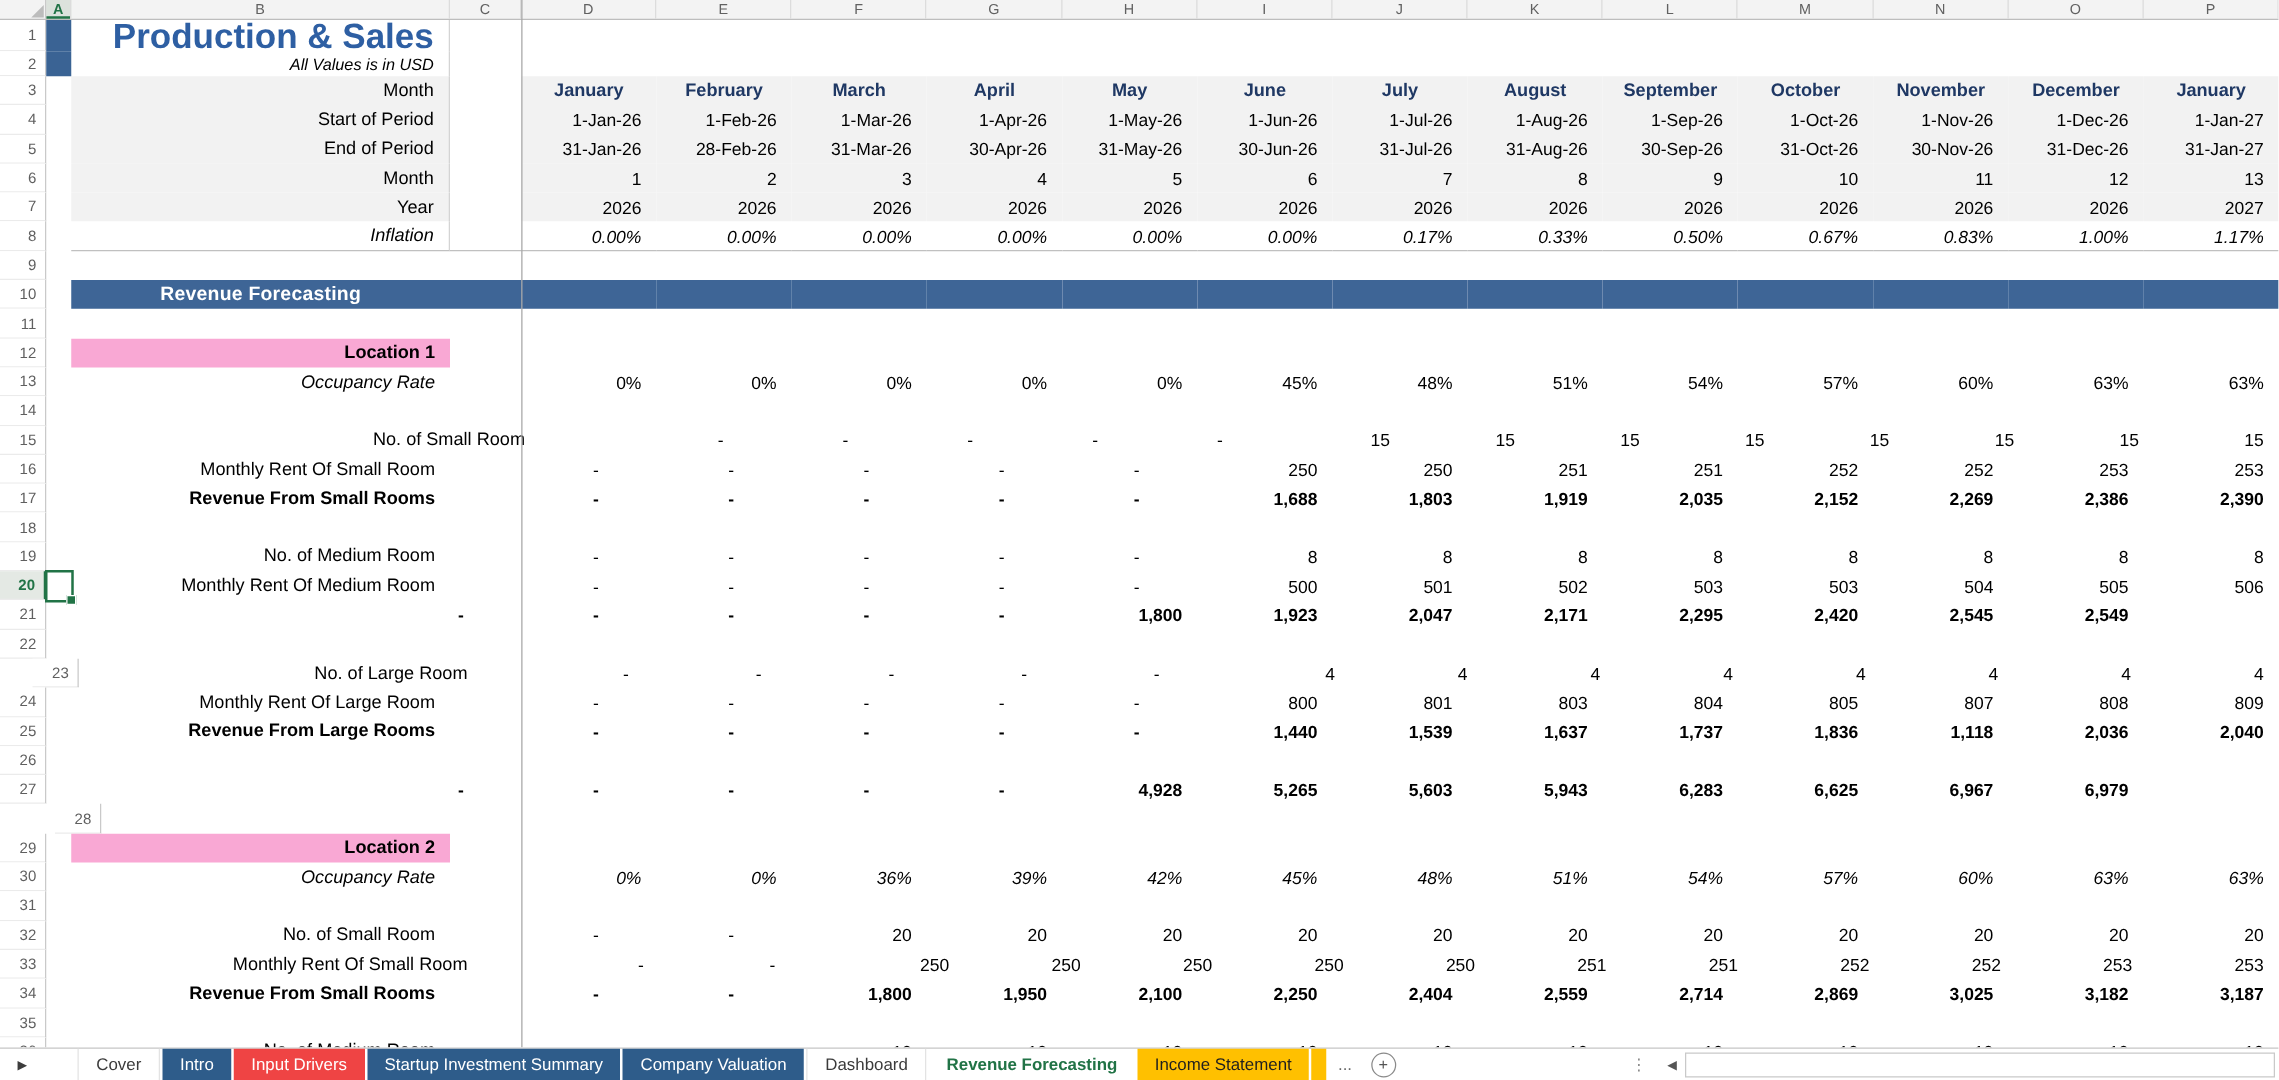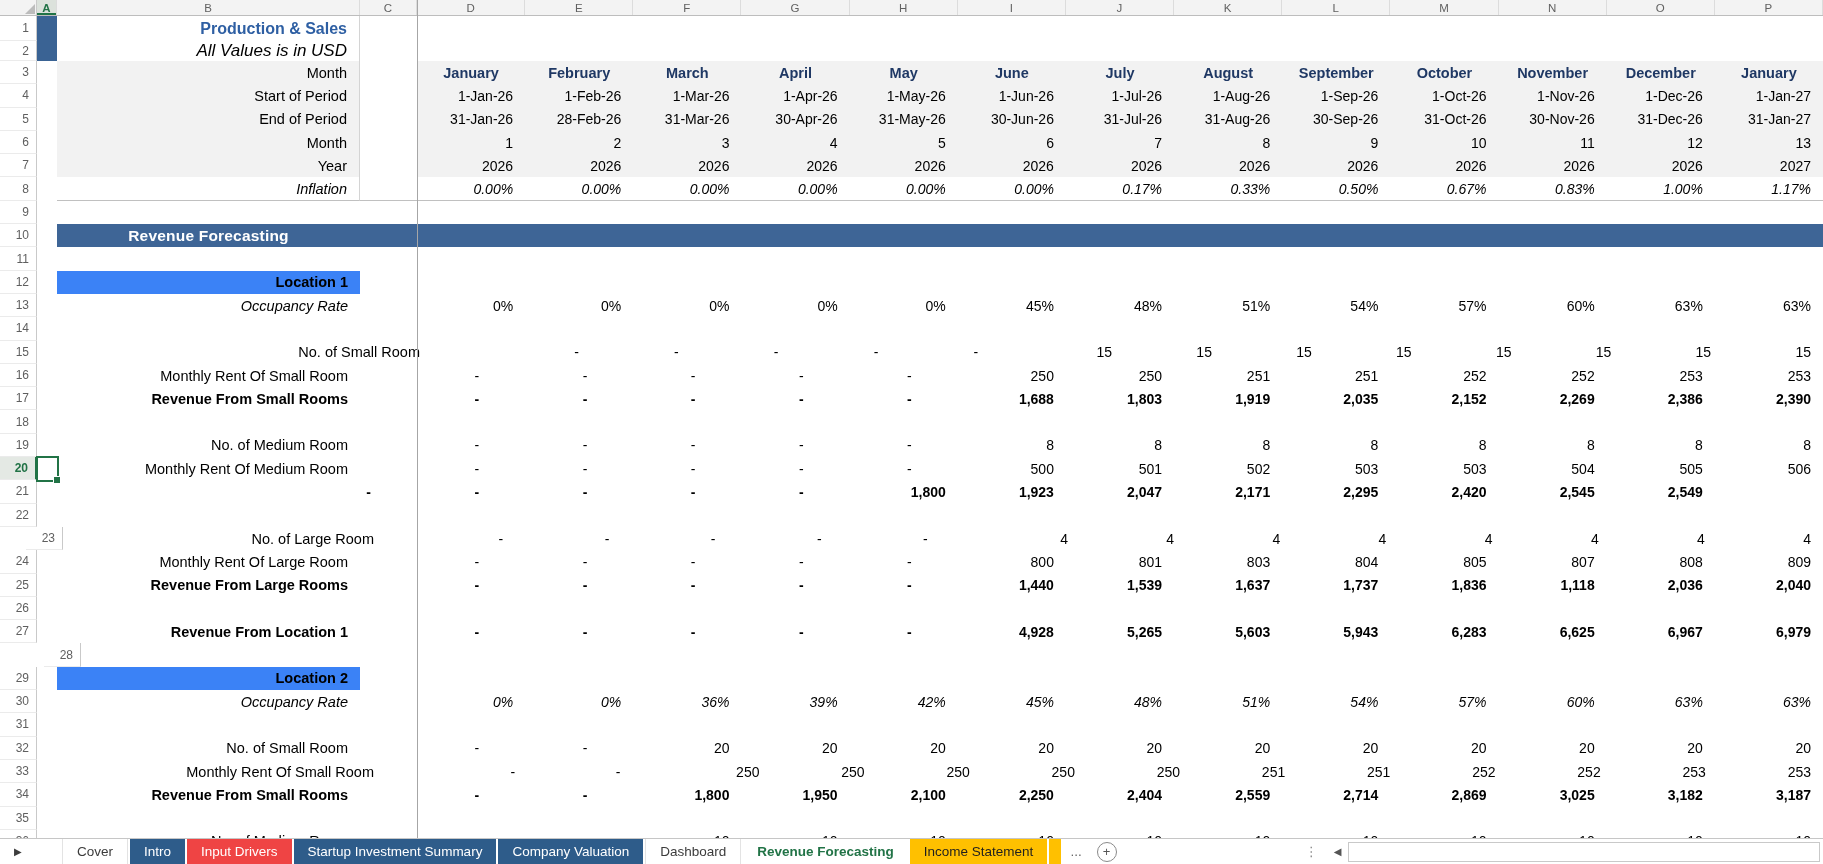--- a/index.html
+++ b/index.html
@@ -18,28 +18,28 @@
   .gridrows{position:absolute;top:16px;left:0;width:1823px;height:822px;overflow:hidden;background:#fff;}
   .r{display:grid;}
   .rn{font-size:12px;color:#5F5F5F;display:flex;align-items:center;justify-content:flex-end;
       padding-right:7px;border-right:1px solid #C9C9C9;border-bottom:1px solid #EBEBEB;
       box-sizing:border-box;background:#FFF;}
   .rnsel{background:#E4E9E4;color:#217346;font-weight:bold;border-right:2px solid #217346;}
   .ca{position:relative;}
   .bluecap{background:#3A6394;}
   .lb{display:flex;align-items:center;justify-content:flex-end;padding-right:12px;
       font-size:14.5px;color:#000;overflow:hidden;white-space:nowrap;}
-  .ttl{font-size:16px;font-weight:bold;color:#2E5FA3;}
-  .sub{font-style:italic;font-size:17px;}
+  .ttl{font-size:28px;font-weight:bold;color:#2E5FA3;}
+  .sub{font-style:italic;font-size:13px;}
   .gb{background:#F2F2F2;}
   .bline{border-right:1px solid #D4D4D4;}
   .hb{border-bottom:1px solid #C0C0C0;}
   .ital{font-style:italic;}
   .b{font-weight:bold;}
-  .loc{background:#3b82f6;font-weight:bold;}
+  .loc{background:#f9a8d4;font-weight:bold;}
   .bnrlb{background:#3E6596;color:#FFF;font-weight:bold;justify-content:center;
          padding-right:0;font-size:15.5px;letter-spacing:.2px;}
   .bnr{background:#3E6596;}
   .v{display:flex;align-items:center;justify-content:flex-end;padding-right:12px;
      font-size:14px;white-space:nowrap;overflow:hidden;}
   .mon{font-weight:bold;color:#1F3864;justify-content:center;padding-right:0;font-size:14.5px;}
   .dash{padding-right:46px;}
   .selbox{position:absolute;top:-1px;left:-1px;right:-2px;bottom:-2px;border:2px solid #217346;z-index:4;}
   .selbox::after{content:"";position:absolute;right:-4px;bottom:-4px;width:6px;height:6px;
                  background:#217346;border:1px solid #FFF;}
@@ -580,21 +580,20 @@
         <div class="v"></div>
         <div class="v"></div>
         <div class="v"></div>
         <div class="v"></div>
         <div class="v"></div>
         <div class="v"></div>
       </div>
       <div class="r" style="grid-template-columns: 37px 20px 303px 57px repeat(13, 1fr); height: 23.3px;">
         <div class="rn">27</div>
         <div class="ca"></div>
-        <div class="lb b">Revenue From Location 1</div>
         <div class="cc"></div>
         <div class="v b dash">-</div>
         <div class="v b dash">-</div>
         <div class="v b dash">-</div>
         <div class="v b dash">-</div>
         <div class="v b dash">-</div>
         <div class="v b">4,928</div>
         <div class="v b">5,265</div>
         <div class="v b">5,603</div>
         <div class="v b">5,943</div>

